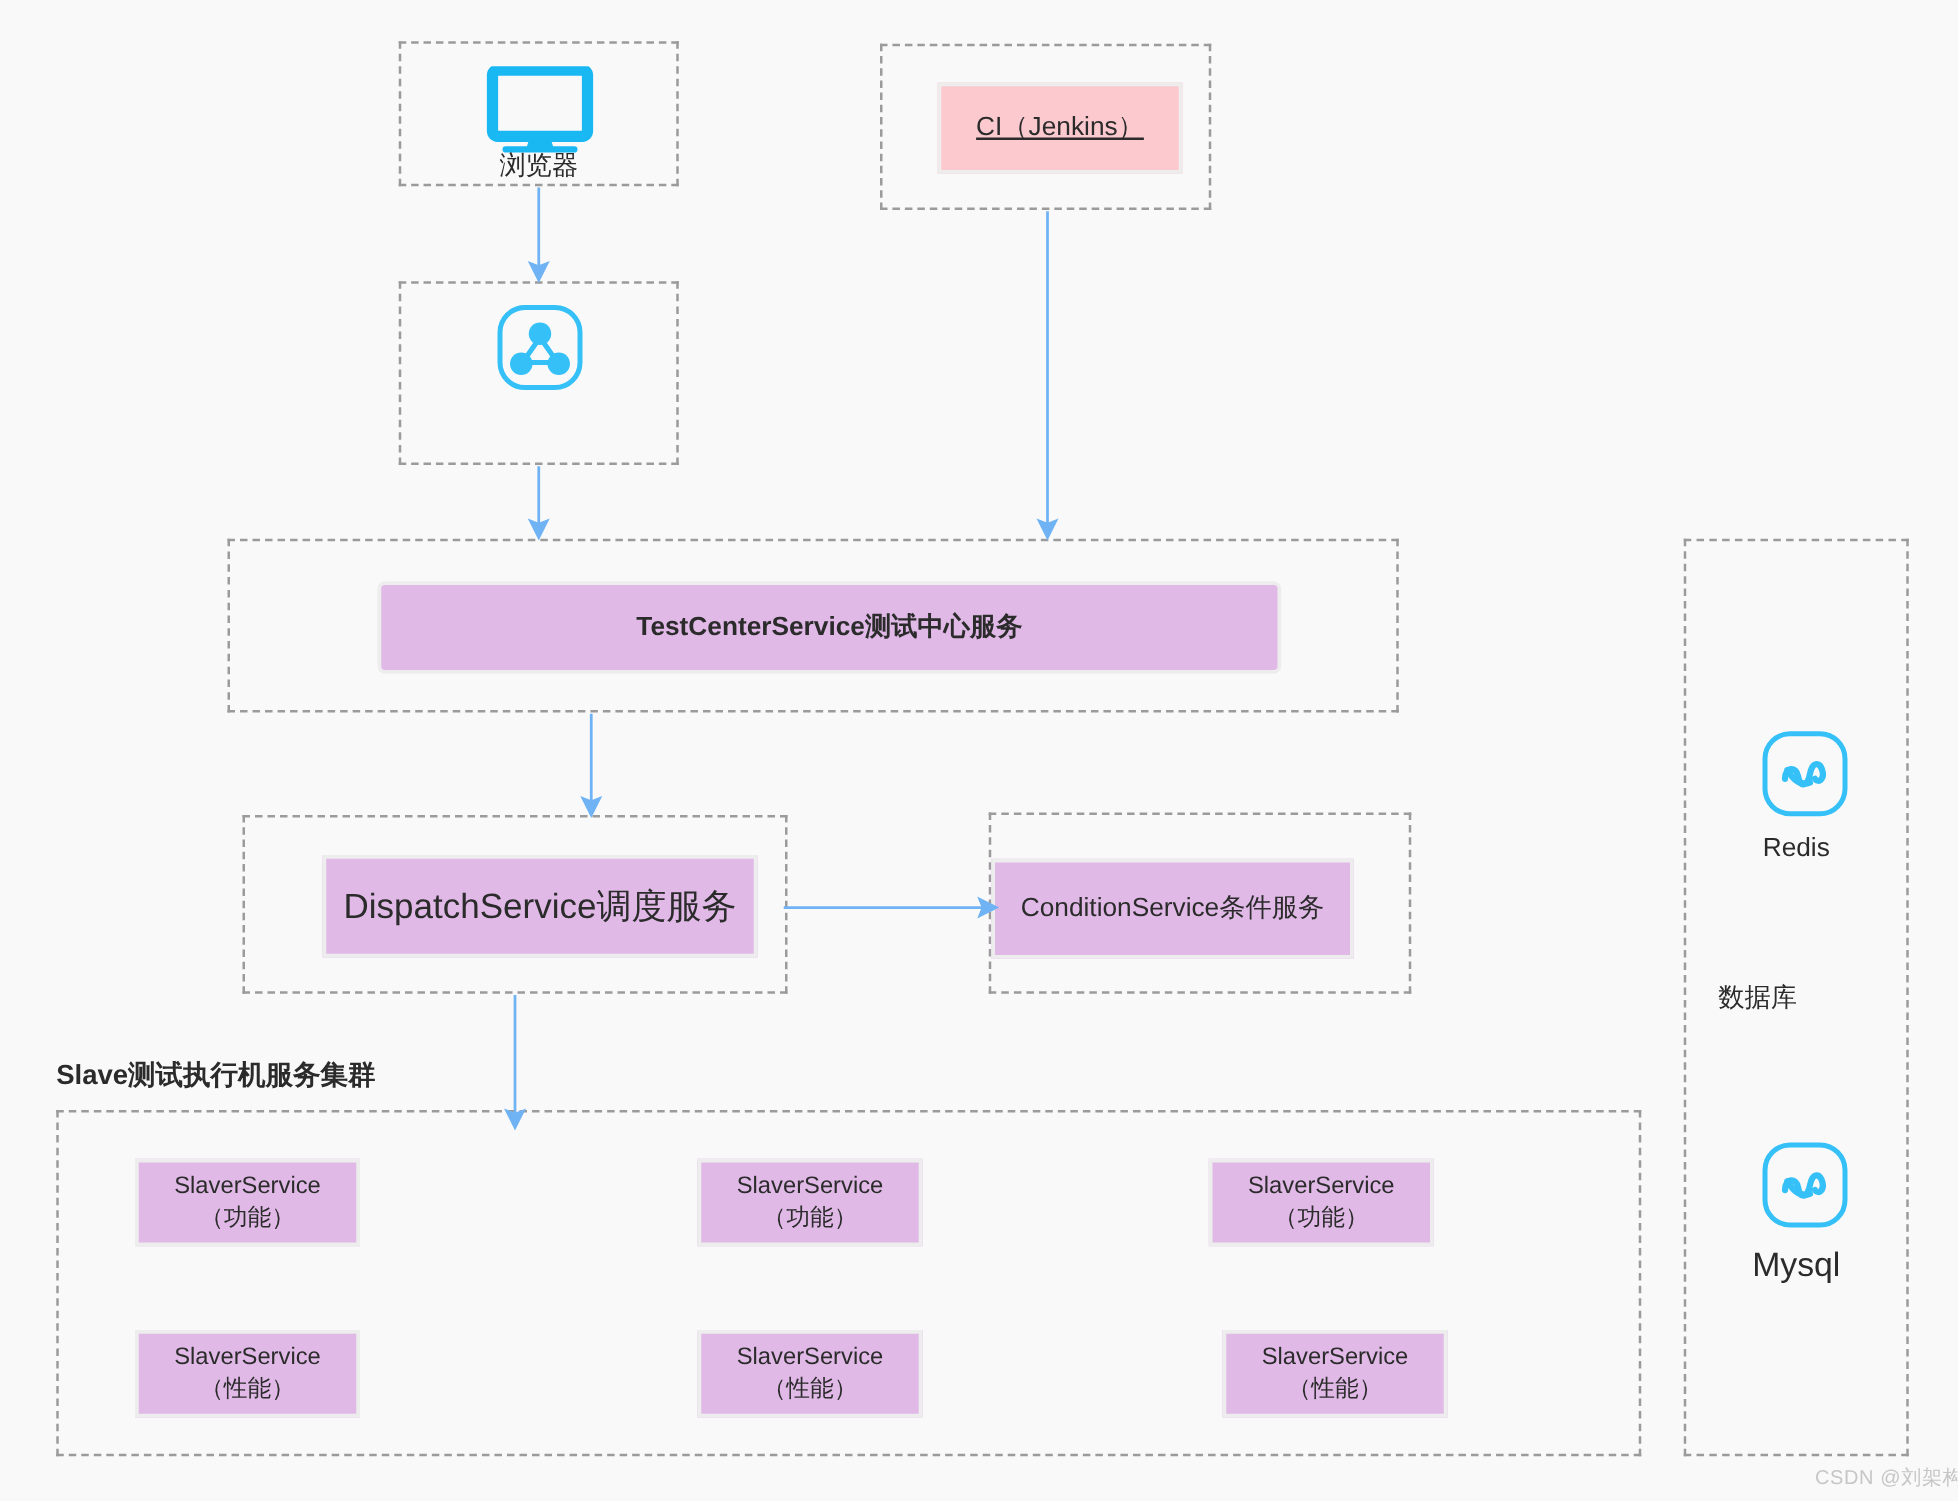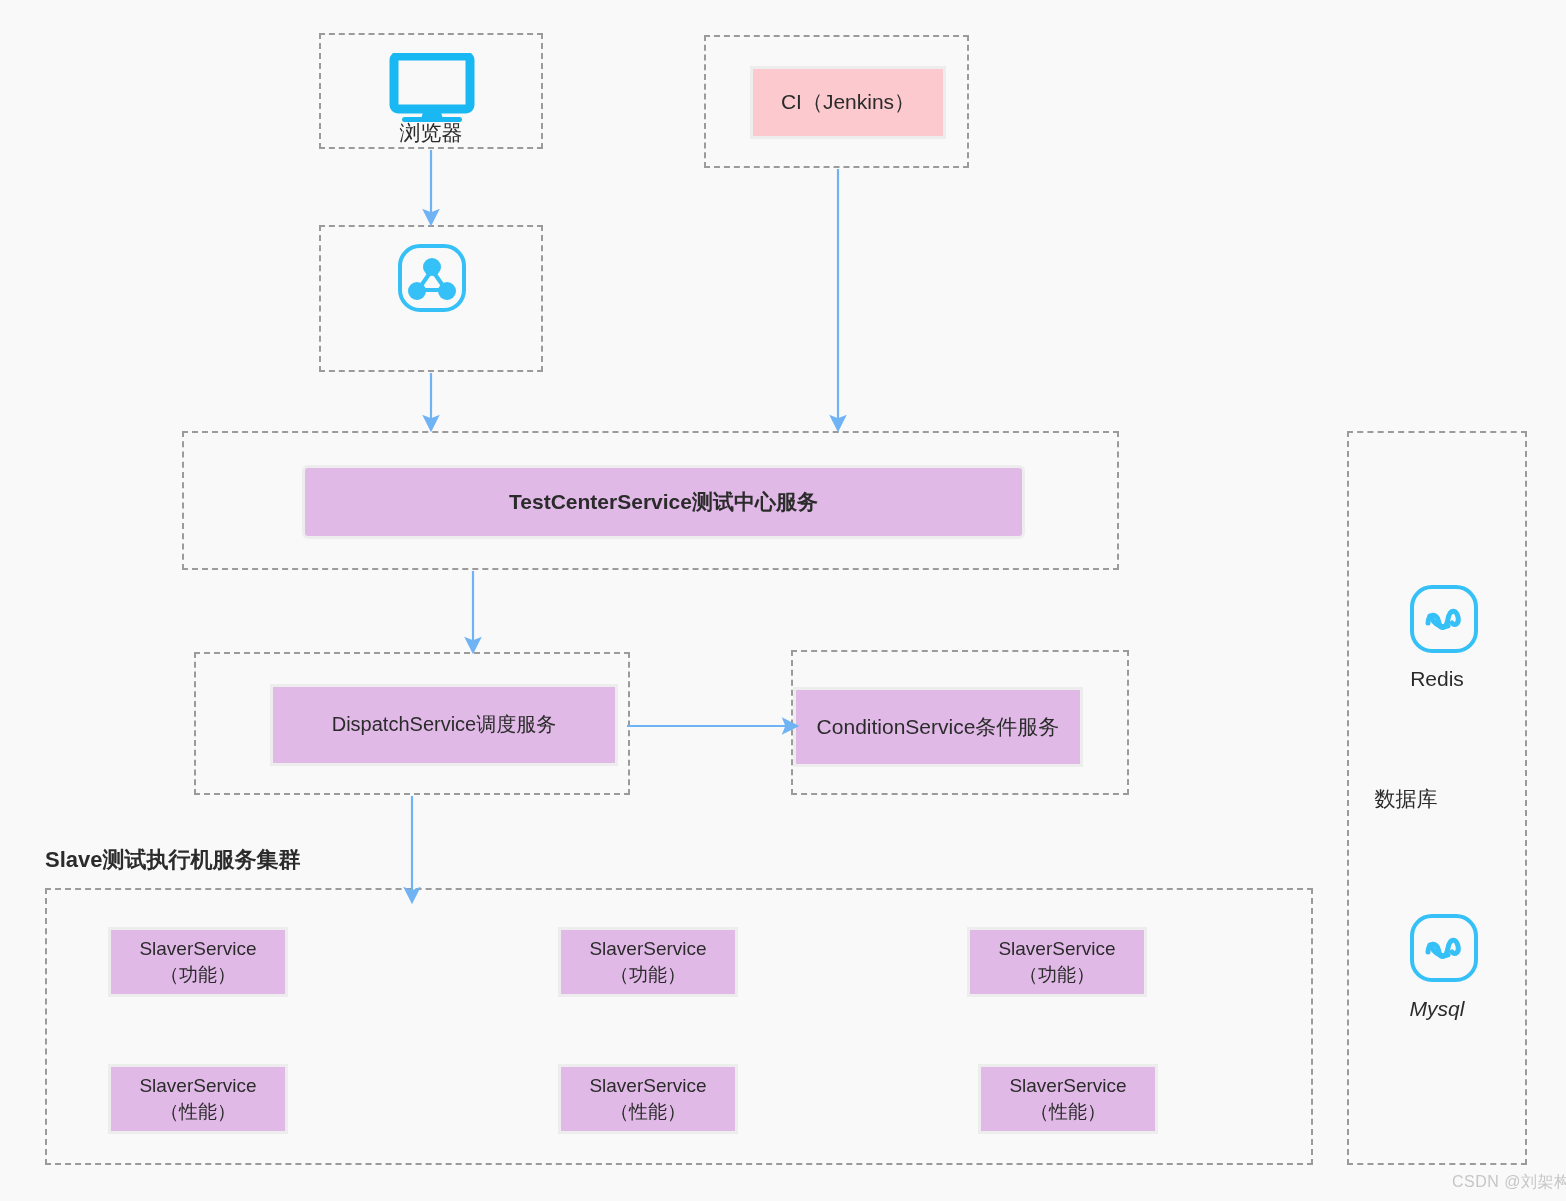--- a/index.html
+++ b/index.html
@@ -83,39 +83,39 @@
   <div class="icon-wrap" style="left:388px; top:53px; width:88px; height:72px;">
     <svg width="88" height="72" viewBox="0 0 88 72">
       <rect x="6" y="3" width="76" height="53" rx="4" ry="4" fill="none" stroke="#1ab8f3" stroke-width="9"></rect>
       <path d="M36 56 L33 66 L55 66 L52 56 Z" fill="#1ab8f3"></path>
       <rect x="14" y="64" width="60" height="5" rx="2.5" fill="#1ab8f3"></rect>
     </svg>
   </div>
   <div class="icon-label" style="left:319px; top:119px; width:224px; font-size:21px;">浏览器</div>
 
   <div class="dashed-box" style="left:704px; top:35px; width:265px; height:133px;"></div>
-  <div class="solid-node node-pink" style="left:750px; top:66px; width:196px; height:73px; font-size:21px;">CI（Jenkins）</div>
+  <div class="solid-node node-pink" style="left:750px; top:66px; width:196px; height:73px; font-size:21px;text-decoration:underline;">CI（Jenkins）</div>
 
   <div class="dashed-box" style="left:319px; top:225px; width:224px; height:147px;"></div>
 
   <div class="icon-wrap" style="left:396px; top:242px; width:72px; height:72px;">
     <svg width="72" height="72" viewBox="0 0 72 72">
       <rect x="4" y="4" width="64" height="64" rx="20" ry="20" fill="none" stroke="#35c0f7" stroke-width="4"></rect>
       <path d="M36 28 L22 48 M36 28 L50 48 M22 48 L50 48" fill="none" stroke="#35c0f7" stroke-width="4"></path>
       <circle cx="36" cy="25" r="9" fill="#35c0f7"></circle>
       <circle cx="21" cy="49" r="9" fill="#35c0f7"></circle>
       <circle cx="51" cy="49" r="9" fill="#35c0f7"></circle>
     </svg>
   </div>
 
   <div class="dashed-box" style="left:182px; top:431px; width:937px; height:139px;"></div>
   <div class="solid-node node-purple" style="left:302px; top:465px; width:723px; height:74px; border-radius:6px; font-size:21px;font-weight:bold;">TestCenterService测试中心服务</div>
 
   <div class="dashed-box" style="left:194px; top:652px; width:436px; height:143px;"></div>
-  <div class="solid-node node-purple" style="left:270px; top:684px; width:348px; height:82px; font-size:20px;">DispatchService调度服务</div>
+  <div class="solid-node node-purple" style="left:258px; top:684px; width:348px; height:82px; font-size:28px;">DispatchService调度服务</div>
 
   <div class="dashed-box" style="left:791px; top:650px; width:338px; height:145px;"></div>
   <div class="solid-node node-purple" style="left:793px; top:687px; width:290px; height:80px; font-size:21px;text-align:right;">ConditionService条件服务</div>
 
   <div class="free-label" style="left:45px; top:845px; font-size:22px; font-weight:600;">Slave测试执行机服务集群</div>
 
   <div class="dashed-box" style="left:45px; top:888px; width:1268px; height:277px;"></div>
 
   <div class="solid-node node-purple" style="left:108px; top:927px; width:180px; height:70px; font-size:19px; white-space:pre-line;">SlaverService
 （功能）</div>
@@ -146,21 +146,21 @@
   <div class="icon-label" style="left:1316px; top:785px; width:180px; font-size:21px;">数据库</div>
 
   <div class="icon-wrap" style="left:1408px; top:912px; width:72px; height:72px;">
     <svg width="72" height="72" viewBox="0 0 72 72">
       <rect x="4" y="4" width="64" height="64" rx="20" ry="20" fill="none" stroke="#35c0f7" stroke-width="4"></rect>
       <path d="M20 40 C20 30, 29 30, 30.5 38 C32 47, 38 47, 40 36
                C42 26, 48 26, 50 34 C51.5 40, 47 44, 44 40" fill="none" stroke="#35c0f7" stroke-width="5" stroke-linecap="round" stroke-linejoin="round"></path>
       <path d="M22 33 C26 40, 32 46, 40 43" fill="none" stroke="#35c0f7" stroke-width="5" stroke-linecap="round"></path>
     </svg>
   </div>
-  <div class="icon-label" style="left:1347px; top:995px; width:180px; font-size:21px;font-style:italic;">Mysql</div>
+  <div class="icon-label" style="left:1347px; top:995px; width:180px; font-size:27px;">Mysql</div>
 
   <svg class="arrow-svg" style="left:0; top:0; width:1566px; height:1201px;">
     <defs>
       <marker id="ah" markerWidth="10" markerHeight="10" refX="5.2" refY="5" orient="auto" markerUnits="strokeWidth">
         <path d="M1,1 L9,5 L1,9 L2.6,5 Z" fill="#6fb3f5"></path>
       </marker>
     </defs>
 
     <line x1="431" y1="150" x2="431" y2="218" stroke="#6fb3f5" stroke-width="2.2" marker-end="url(#ah)"></line>
 

